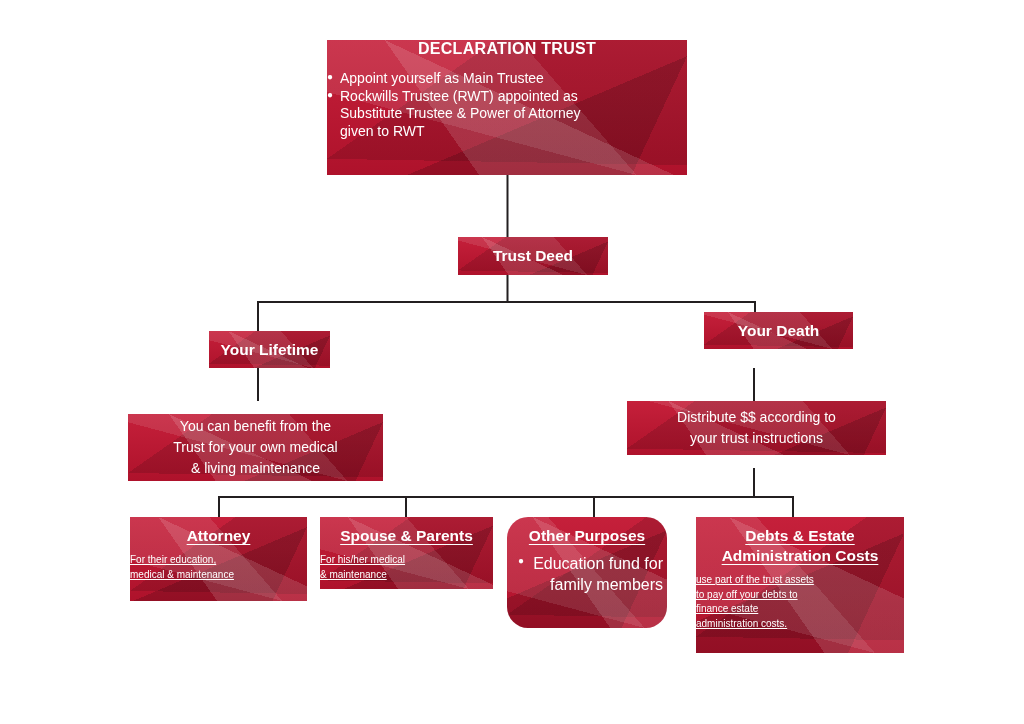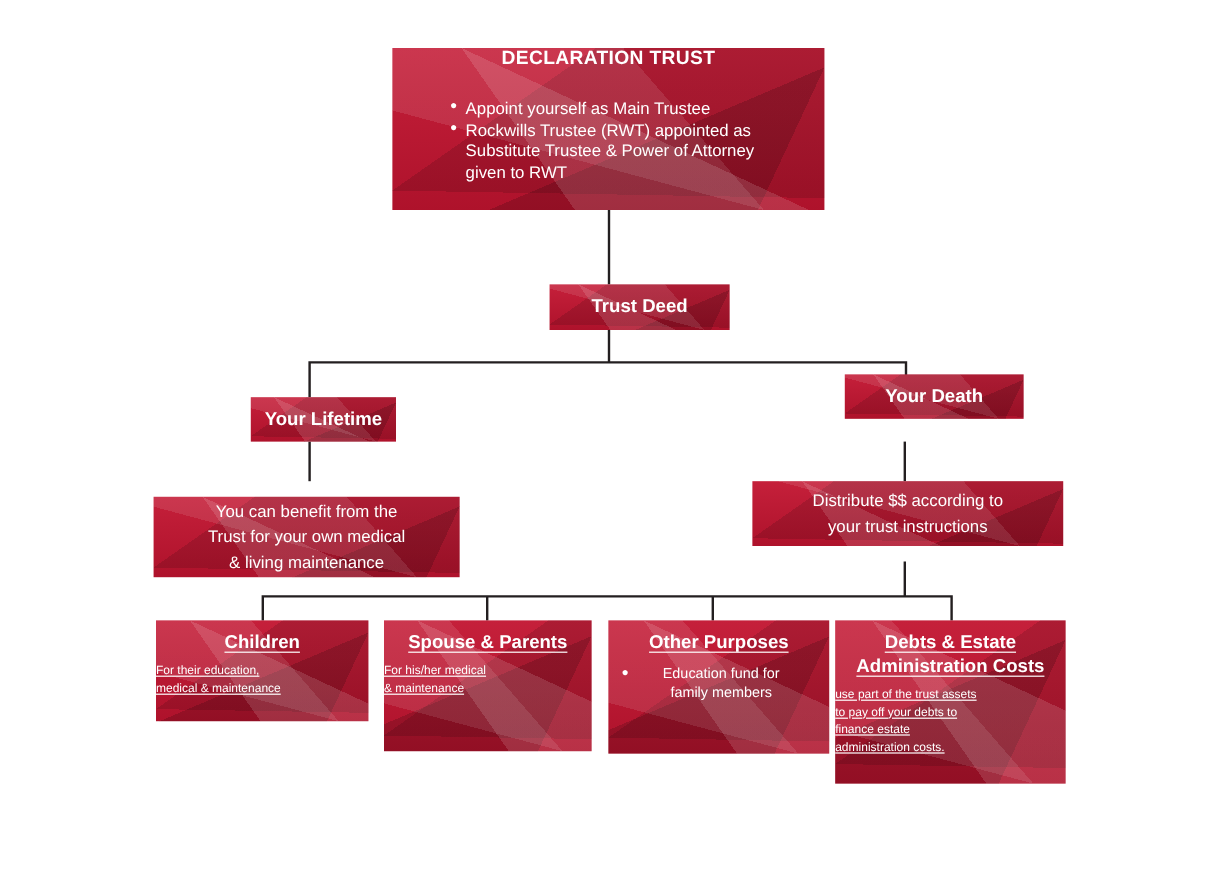--- a/index.html
+++ b/index.html
@@ -33,22 +33,21 @@
       linear-gradient(180deg, rgba(255,255,255,.05), rgba(0,0,0,.10));
   }
   .pre{white-space:pre-line;}
   .root-title{
     text-align:center;
     font-weight:bold;
     font-size:16px;
     letter-spacing:.3px;
   }
   .root-bullets{
-    margin-top:24px;
-    padding-left:48px;
+    margin-top:12px;
     padding-right:26px;
     font-size:14px;
     line-height:1.26;
   }
   .bullet-item{
     position:relative;
     padding-left:13px;
   }
   .bullet-item::before{
     content:"\25CF";
@@ -75,36 +74,36 @@
     padding-top:9px;
     line-height:1.3;
   }
   .leaf-body{
     margin-top:7px;
     text-align:left;
     font-size:10px;line-height:1.45;text-decoration:underline;
   }
   .leaf-bullets{
     margin-top:8px;
-    padding-left:11px;padding-right:20px;
-    font-size:12px;line-height:1.28;
-    text-align:center;
+    padding-left:11px;padding-right:4px;
+    font-size:16px;line-height:1.28;
+    text-align:right;
   }
   .leaf-bullets .bullet-item{margin-bottom:2px;}
   
   .n-declaration{left:327px;top:40px;width:360px;height:135px;}
   .n-trust-deed{left:433px;top:237px;width:150px;height:38px;}
   .n-lifetime{left:184px;top:331px;width:121px;height:37px;}
   .n-death{left:679px;top:312px;width:149px;height:37px;}
   .n-benefit{left:128px;top:401px;width:255px;height:67px;margin-top:13px;}
   .n-distribute{left:627px;top:401px;width:259px;height:54px;}
   .n-children{left:130px;top:517px;width:177px;height:84px;}
-  .n-spouse{left:320px;top:517px;width:173px;height:109px;}
-  .n-other{left:507px;top:517px;width:184px;height:111px;}
-  .n-debts{left:696px;top:517px;width:192px;height:136px;}
+  .n-spouse{left:320px;top:517px;width:173px;height:72px;}
+  .n-other{left:507px;top:517px;width:160px;height:111px;border-radius:21px;}
+  .n-debts{left:696px;top:517px;width:208px;height:136px;}
 </style>
 </head>
 <body>
 
 <div class="canvas">
 
   <svg class="connectors" viewBox="0 0 1024 724" xmlns="http://www.w3.org/2000/svg">
     <path d="M507.5 175 L507.5 237"></path>
     <path d="M507.5 275 L507.5 302 M258 331 L258 302 L755 302 L755 331"></path>
     <path d="M258 368 L258 401"></path>
@@ -139,21 +138,21 @@
 Trust for your own medical
 &amp; living maintenance</span>
   </div>
 
   <div class="node body-node n-distribute">
     <span class="pre">Distribute $$ according to
 your trust instructions</span>
   </div>
 
   <div class="node n-children">
-    <div class="leaf-title">Children</div>
+    <div class="leaf-title">Attorney</div>
     <div class="leaf-body pre">For their education,
 medical &amp; maintenance</div>
   </div>
 
   <div class="node n-spouse">
     <div class="leaf-title">Spouse &amp; Parents</div>
     <div class="leaf-body pre">For his/her medical
 &amp; maintenance</div>
   </div>
 

